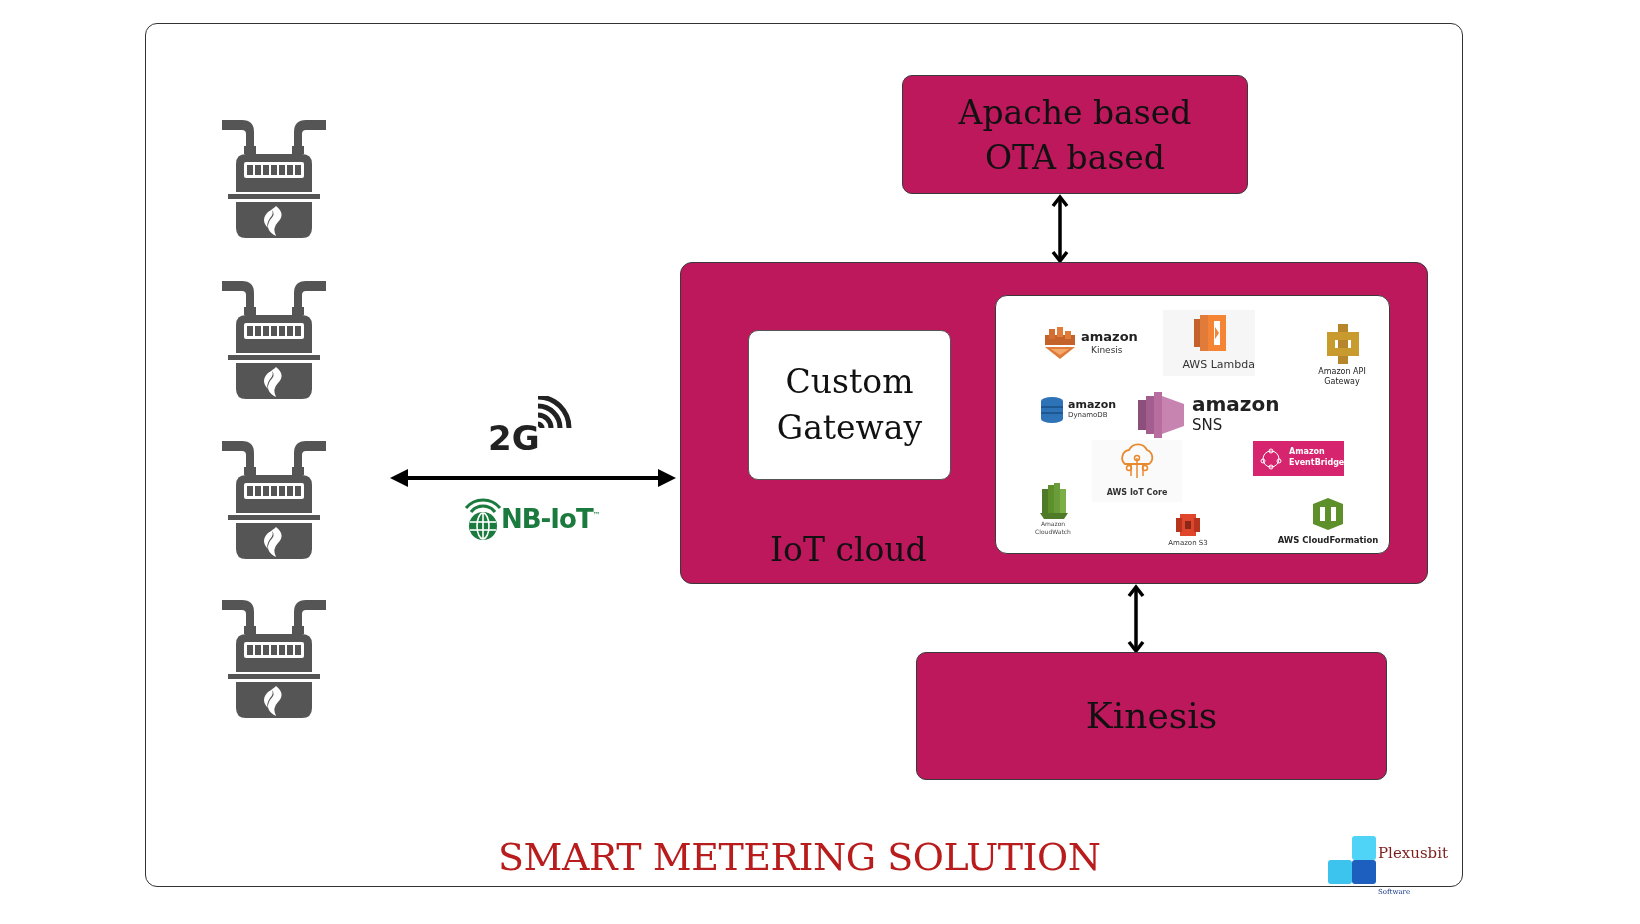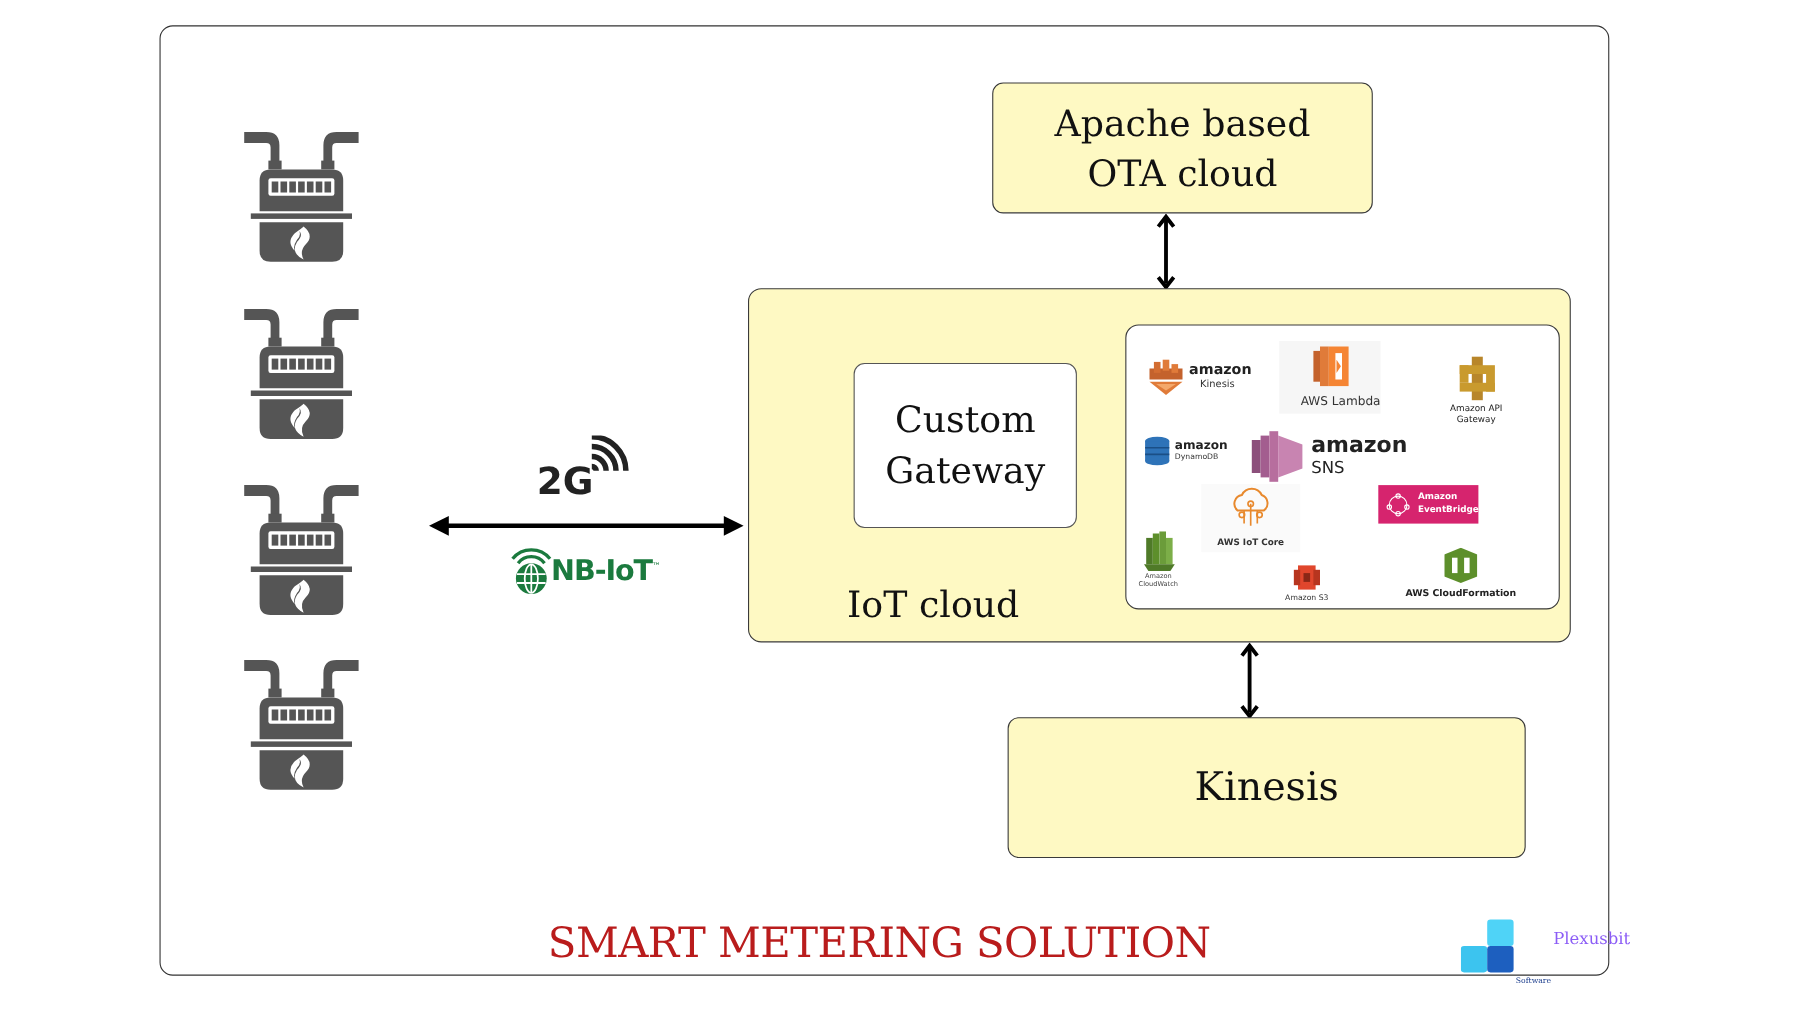--- a/index.html
+++ b/index.html
@@ -1,34 +1,34 @@
 <!DOCTYPE html>
 <html><head>
 <meta charset="utf-8">
 <style>
   html, body { margin:0; padding:0; background:#ffffff; }
   body { width:1640px; height:924px; position:relative; overflow:hidden; font-family:"DejaVu Serif", serif; }
   .abs { position:absolute; }
   .frame { left:145px; top:23px; width:1318px; height:864px; border:1.5px solid #333; border-radius:12px; box-sizing:border-box; background:#fff; }
   .box { position:absolute; box-sizing:border-box; border:1.5px solid #3a3a3a; border-radius:10px; display:flex; flex-direction:column; align-items:center; justify-content:center; text-align:center; color:#111; font-family:"DejaVu Serif", serif; }
-  .cyan { background:#fef9c3; }
-  .white { background:#ffffff;margin-left:28px; }
+  .cyan { background:#be185d; }
+  .white { background:#ffffff; }
   .ota { left:902px; top:75px; width:346px; height:119px; font-size:33px; line-height:45px; }
   .iot { left:680px; top:262px; width:748px; height:322px; border-radius:12px; }
   .gateway { left:748px; top:330px; width:203px; height:150px; font-size:33px; line-height:46px; border-color:#555; }
   .iot-label { left:770px; top:530px; font-size:33px; color:#111; font-family:"DejaVu Serif", serif; }
   .aws { left:995px; top:295px; width:395px; height:259px; border-radius:12px; }
   .webapp { left:916px; top:652px; width:471px; height:128px; font-size:36px; line-height:52px; }
   .title { left:498px; top:835px; width:610px; font-size:38px; color:#b91c1c; letter-spacing:-0.5px; font-family:"DejaVu Serif", serif; white-space:nowrap; }
   .meter { position:absolute; left:220px; width:108px; height:122px; }
   .svc { position:absolute; font-family:"DejaVu Sans", sans-serif; color:#232f3e; text-align:center; }
   .svc-label { font-size:10px; font-weight:bold;text-align:right; }
   .twoG { left:488px; top:418px; font-family:"DejaVu Sans", sans-serif; font-weight:bold; font-size:34px; color:#222;text-align:right; }
   .nbiot { left:501px; top:504px; font-family:"DejaVu Sans", sans-serif; font-weight:bold; font-size:26px; color:#1b7a3e; letter-spacing:-1px; }
-  .logo-text { left:1412px; top:844px; font-family:"DejaVu Serif", serif; font-size:15px; color:#8b5cf6; }
+  .logo-text { left:1378px; top:844px; font-family:"DejaVu Serif", serif; font-size:15px; color:#7f1d1d; }
   .logo-sub { left:1378px; top:888px; font-family:"DejaVu Serif", serif; font-size:7px; color:#1a3c8c; }
 </style>
 </head>
 <body>
 
 <div class="abs frame"></div>
 
 <svg class="meter" style="top:118px" viewBox="0 0 108 122">
     <use href="#meterShape"></use>
   </svg>
@@ -93,21 +93,21 @@
     <ellipse cx="23" cy="30" rx="6" ry="13"></ellipse>
     <line x1="10" y1="26" x2="36" y2="26"></line>
     <line x1="10" y1="34" x2="36" y2="34"></line>
     <line x1="23" y1="17" x2="23" y2="43"></line>
   </g>
 </svg>
 <div class="abs nbiot"><span>NB-IoT</span><sup style="font-size:8px;font-weight:normal">™</sup></div>
 
 <div class="box cyan ota">
   <div>Apache based</div>
-  <div>OTA cloud</div>
+  <div>OTA based</div>
 </div>
 
 <svg class="abs" style="left:1050px;top:194px" width="20" height="70">
   <line x1="10" y1="6" x2="10" y2="64" stroke="#000" stroke-width="3.5"></line>
   <polyline points="3,12 10,3 17,12" stroke="#000" stroke-width="3.5" fill="none"></polyline>
   <polyline points="3,58 10,67 17,58" stroke="#000" stroke-width="3.5" fill="none"></polyline>
 </svg>
 
 <div class="box cyan iot"></div>
 

